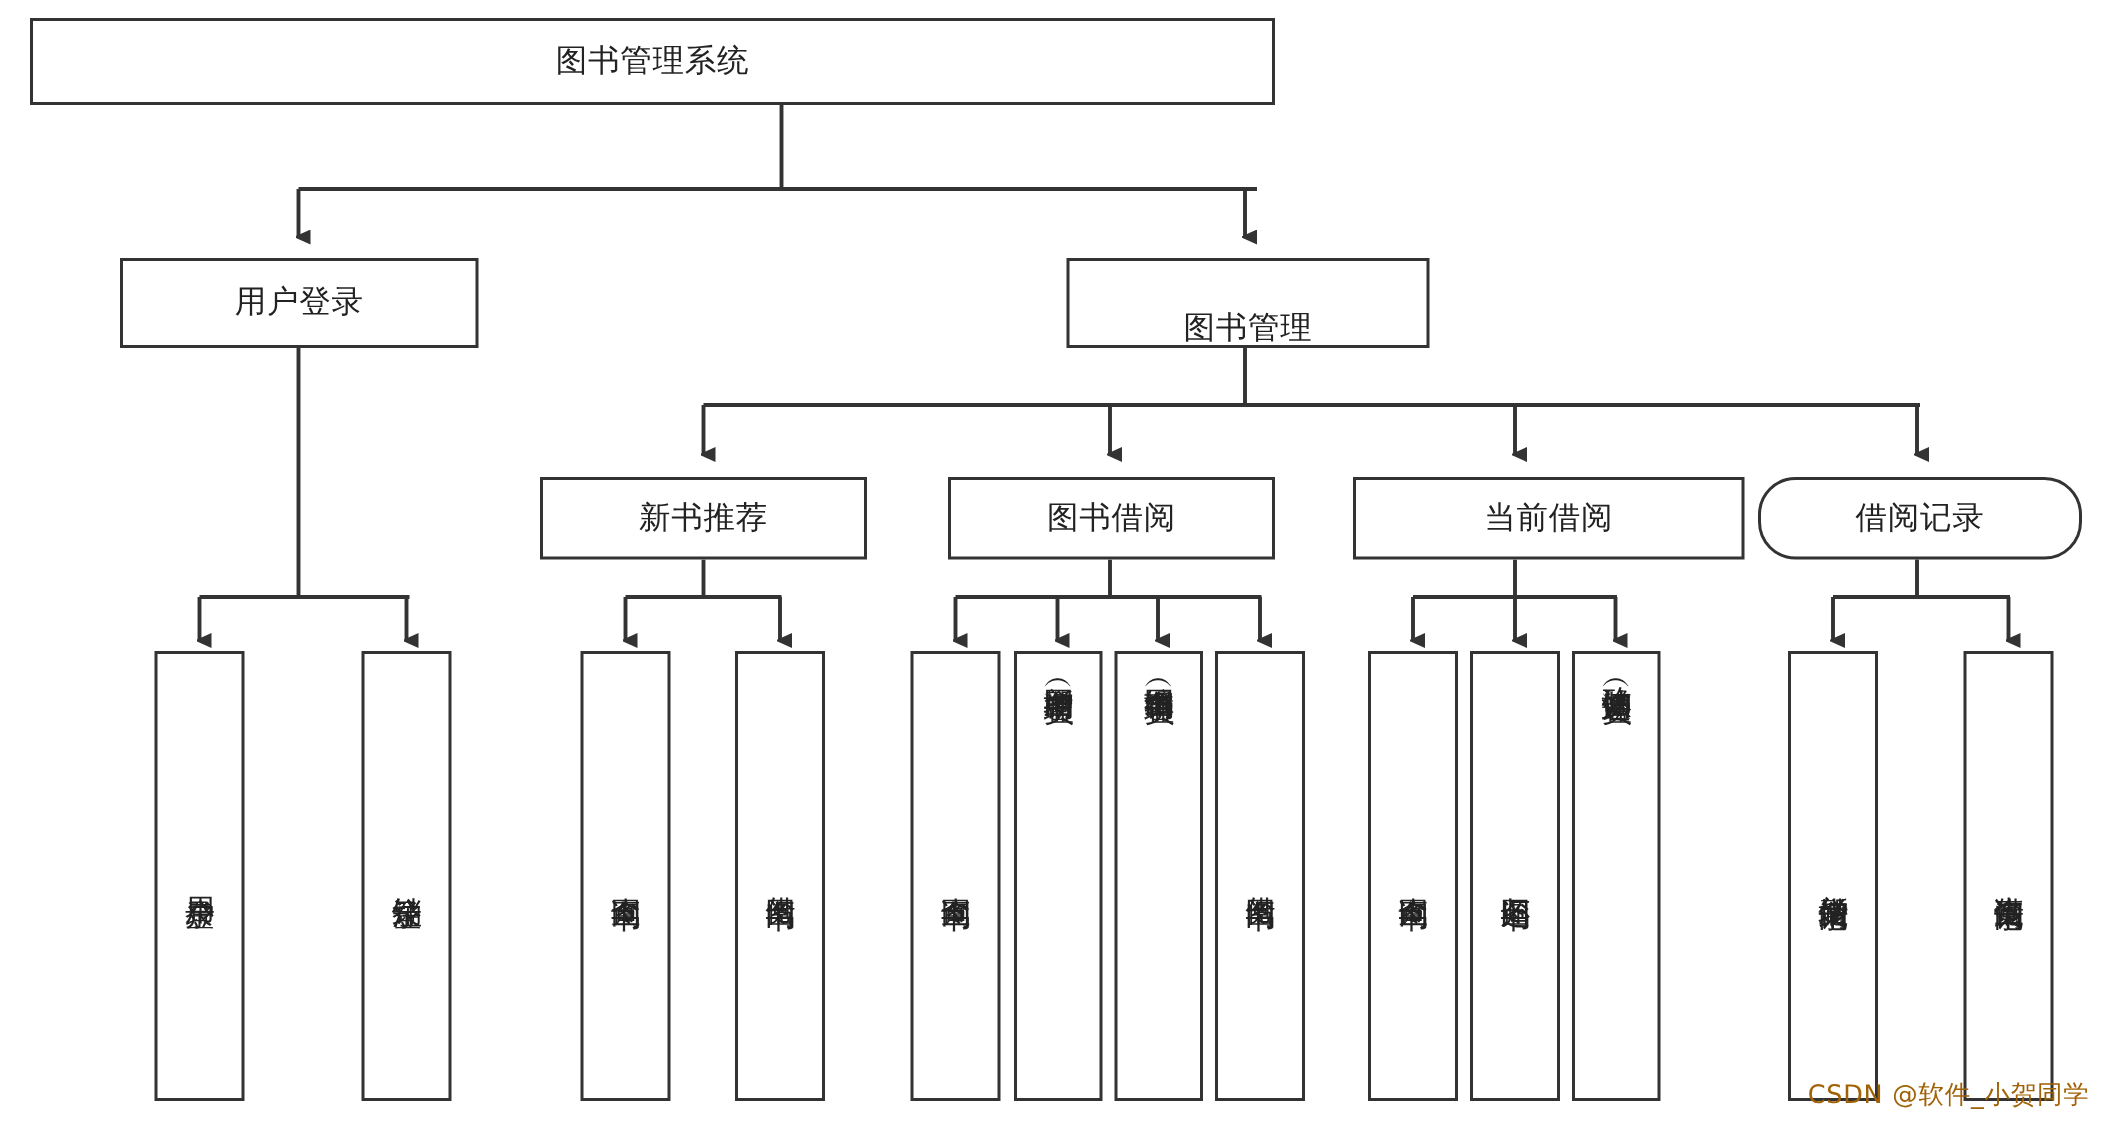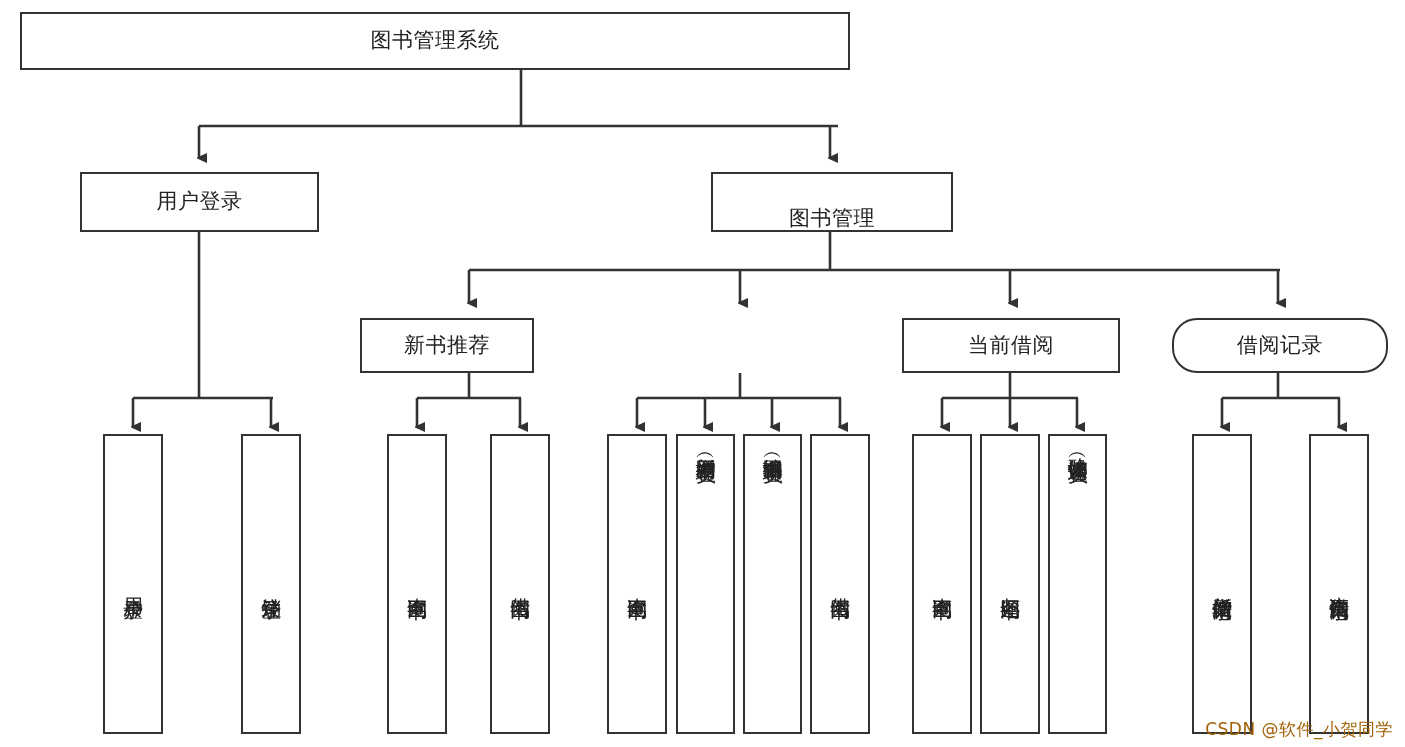--- a/index.html
+++ b/index.html
@@ -133,26 +133,29 @@
   </div>
 
   <div class="node-box horizontal" style="left:80px; top:172px; width:239px; height:60px;">
     <span class="node-label-h">用户登录</span>
   </div>
 
   <div class="node-box horizontal" style="left:711px; top:172px; width:242px; height:60px;align-items:flex-end;">
     <span class="node-label-h">图书管理</span>
   </div>
 
-  <div class="node-box horizontal" style="left:360px; top:318px; width:174px; height:55px;">
+  <div class="node-box horizontal" style="left:360px; top:318px; width:218px; height:55px;">
     <span class="node-label-h">新书推荐</span>
   </div>
 
-
-  <div class="node-box horizontal" style="left:902px; top:318px; width:218px; height:55px;">
+  <div class="node-box horizontal" style="left:632px; top:318px; width:218px; height:55px;">
+    <span class="node-label-h">图书借阅</span>
+  </div>
+
+  <div class="node-box horizontal" style="left:902px; top:318px; width:261px; height:55px;">
     <span class="node-label-h">当前借阅</span>
   </div>
 
   <div class="node-box horizontal" style="left:1172px; top:318px; width:216px; height:55px;border-radius:25px;">
     <span class="node-label-h">借阅记录</span>
   </div>
 
   <div class="node-box vertical mid-align" style="left:103px; top:434px; width:60px; height:300px;">
     <span class="node-label-v">用户登录</span>
   </div>

